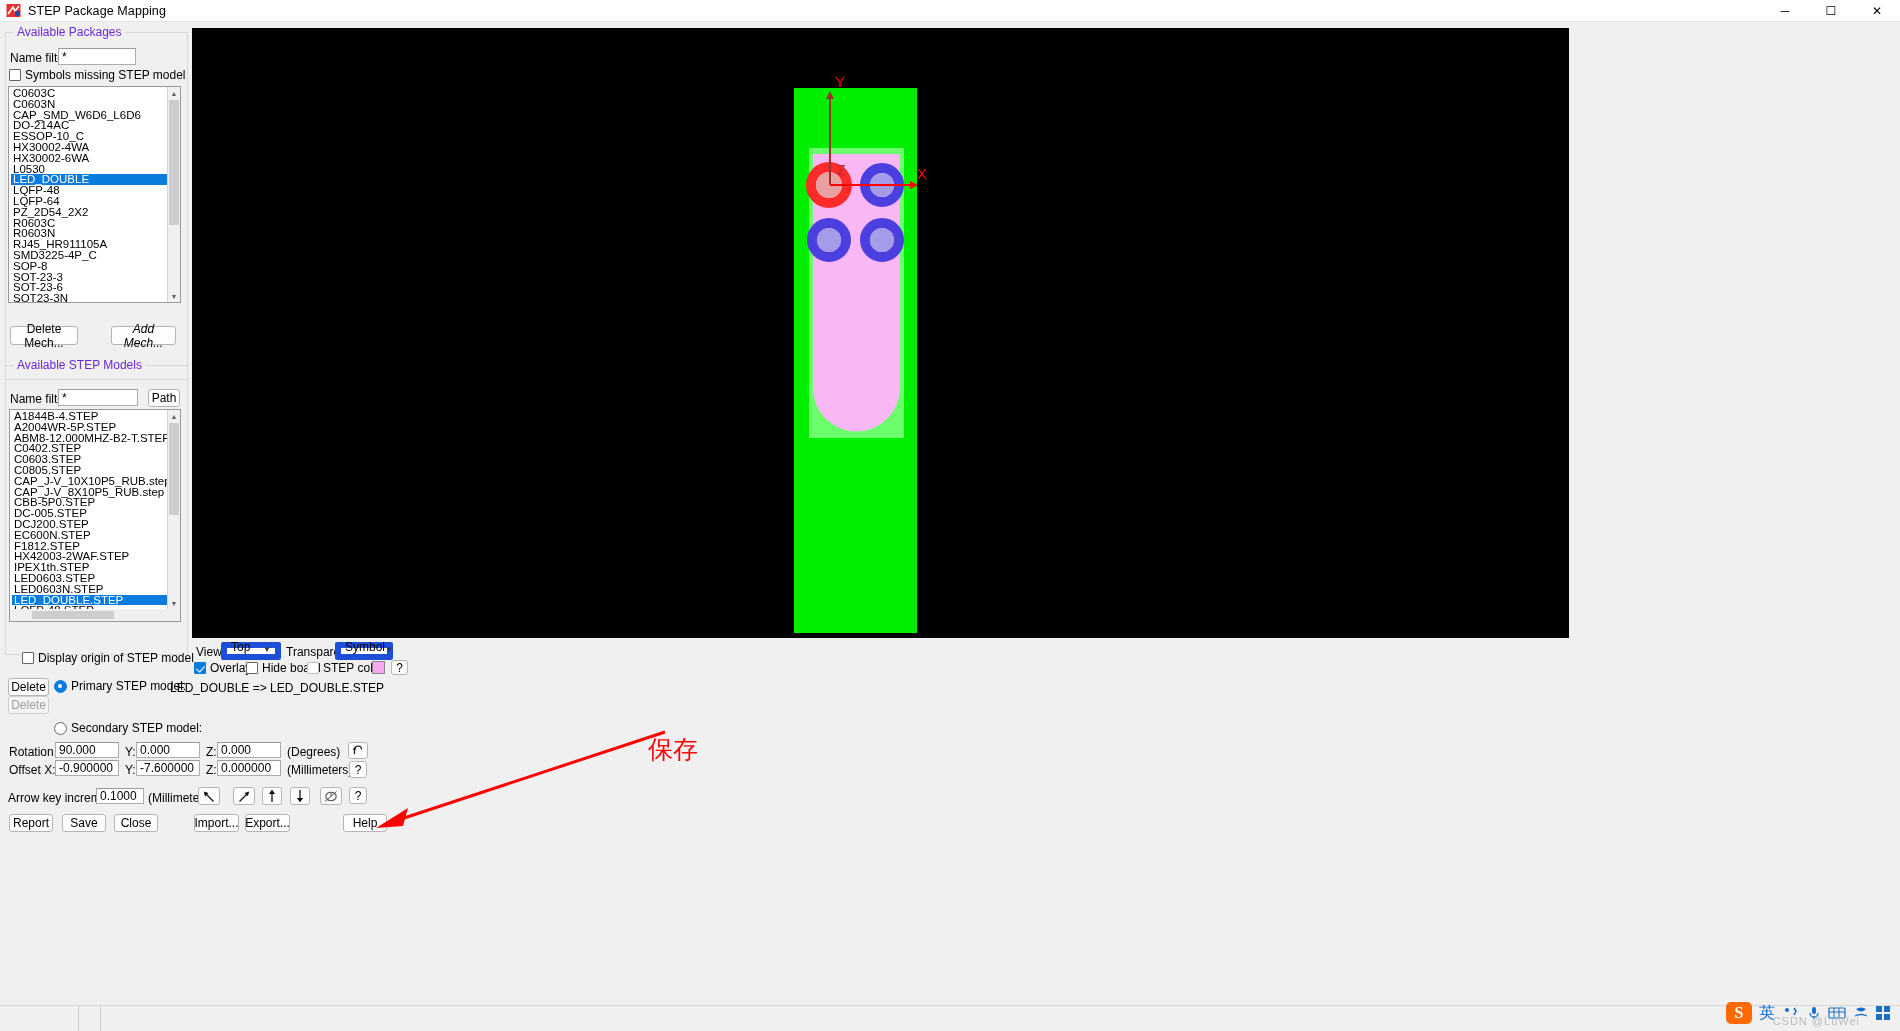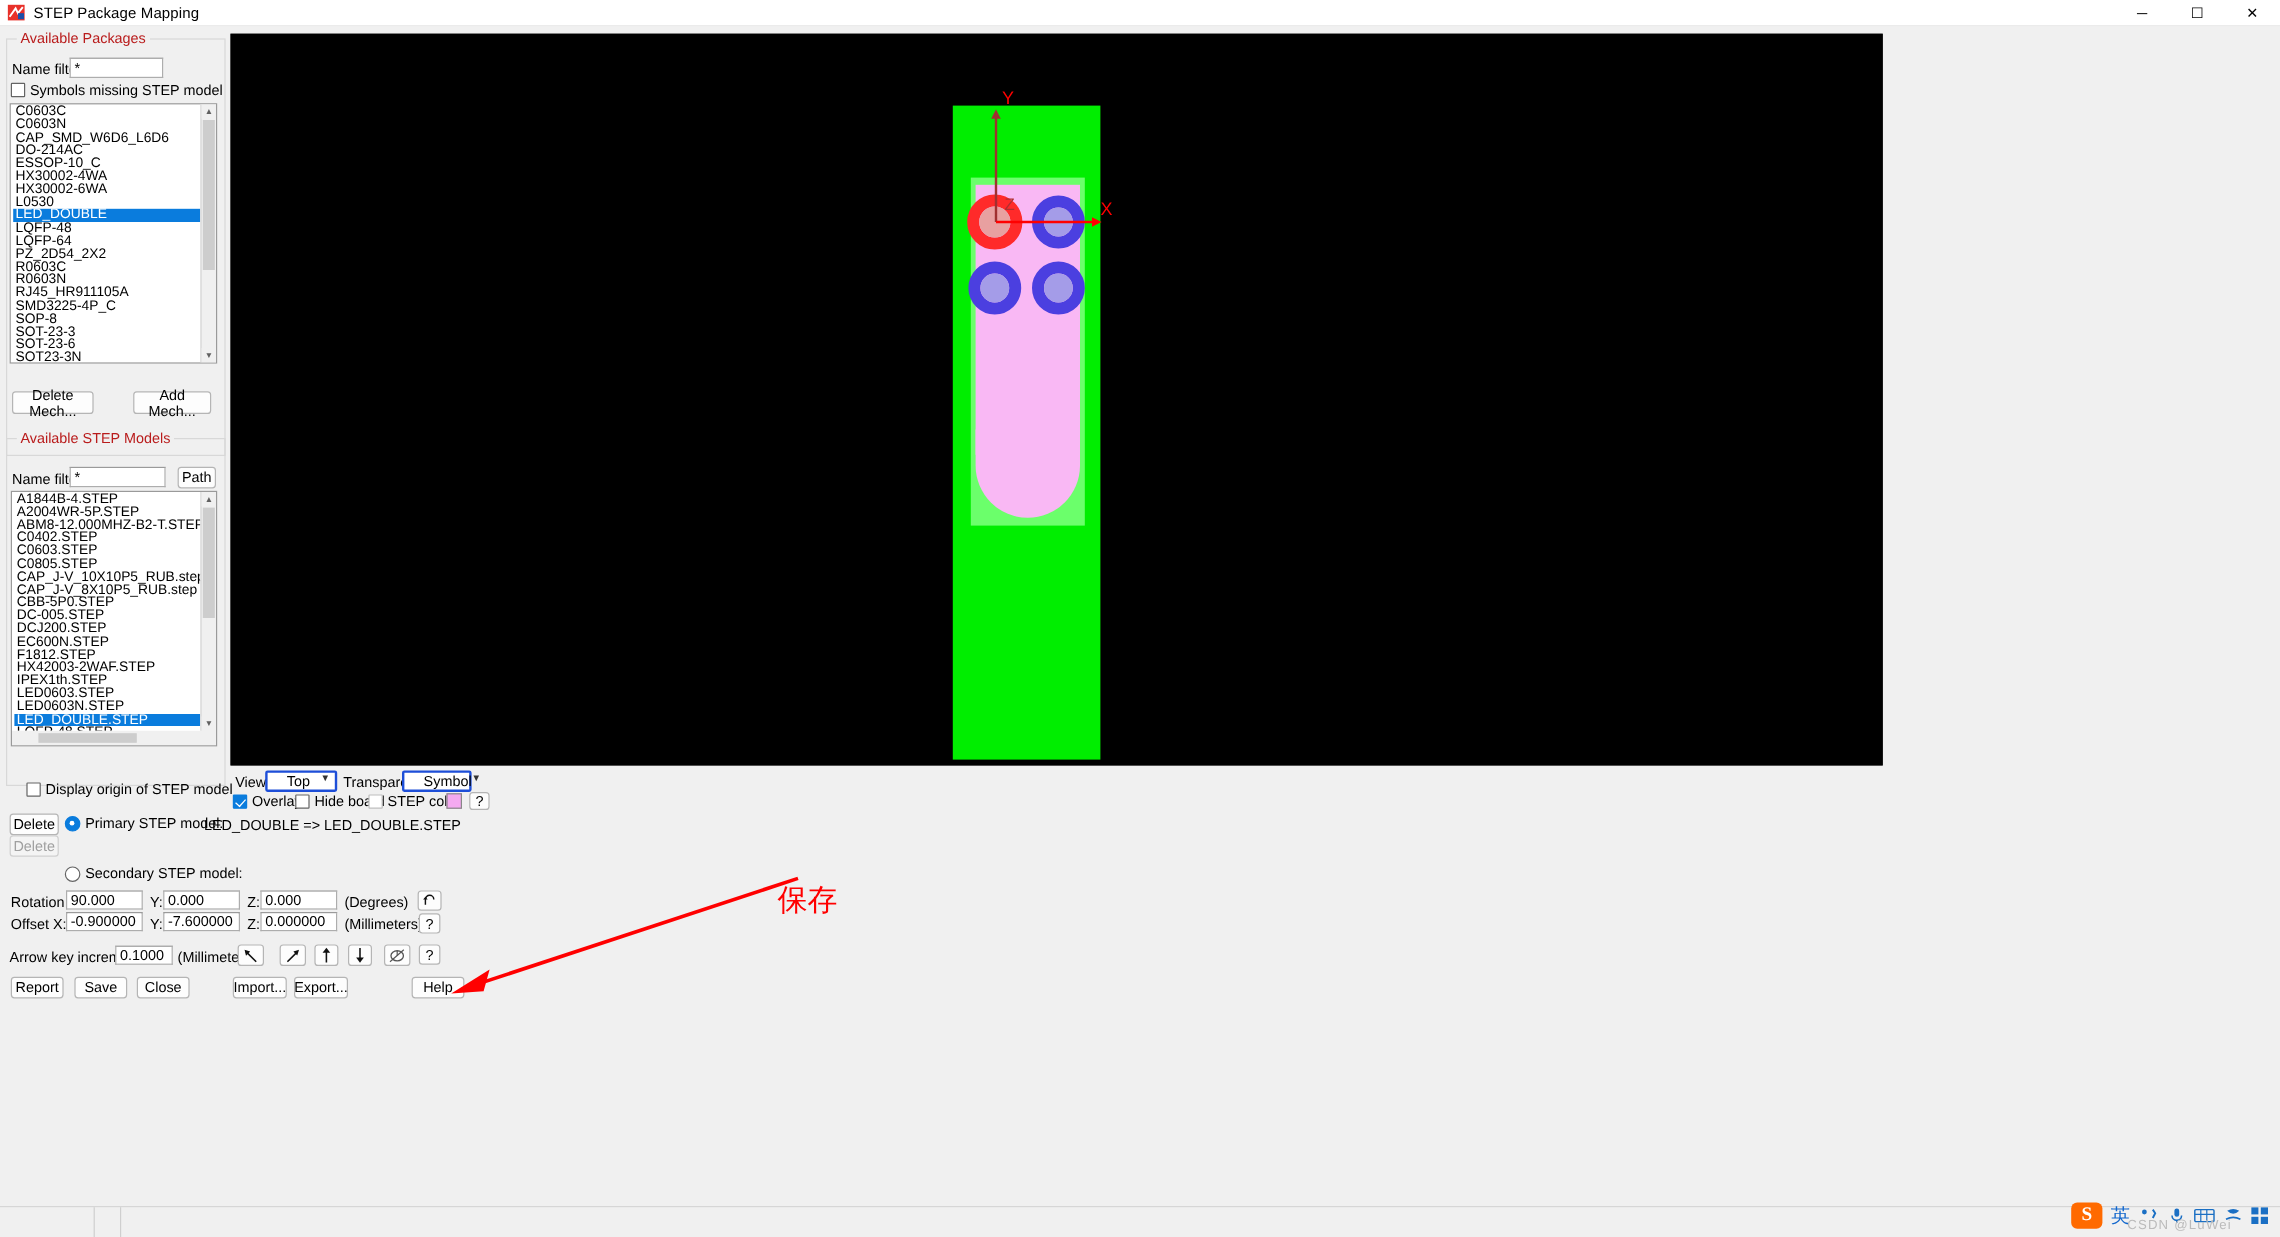--- a/index.html
+++ b/index.html
@@ -25,21 +25,21 @@
   .win-btns { margin-left:auto; display:flex; height:22px; }
   .win-btn { width:46px; height:22px; display:flex; align-items:center; justify-content:center;
              font-size:12px; color:#000; }
 
   
   .group {
     position:absolute; border:1px solid #d8d8d8; background:transparent;
   }
   .group > .legend {
     position:absolute; top:-8px; left:8px; background:#f0f0f0;
-    padding:0 3px; font-size:12px; color:#b91c1c;
+    padding:0 3px; font-size:12px; color:#6d28d9;
   }
   .lbl { position:absolute; font-size:12px; color:#000; white-space:nowrap; }
 
   .tinput {
     position:absolute; background:#fff; border:1px solid #adadad;
     border-top-color:#9a9a9a;
     font-family:"Liberation Sans", sans-serif; font-size:12px;
     padding:1px 3px; color:#000; outline:none;
   }
   .btn {
@@ -75,22 +75,22 @@
           border:solid #fff; border-width:0 1.6px 1.6px 0; transform:rotate(42deg); }
   .cbox.dim { border-color:#bdbdbd; }
   .radio { width:13px; height:13px; border:1.5px solid #646464; background:#fff; border-radius:50%;
            flex:none; position:relative; }
   .radio.on { border-color:#0a7cdd; background:#0a7cdd; }
   .radio.on:after { content:""; position:absolute; left:3.2px; top:3.2px; width:4.2px; height:4.2px;
            border-radius:50%; background:#fff; }
 
   
   .combo {
-    position:absolute; background:#fff; border:2px solid #1d4ed8; border-radius:2px;
-    font-size:12px; display:flex; align-items:flex-start; padding-left:16px; color:#000;
+    position:absolute; background:#fff; border:6px solid #1d4ed8; border-radius:2px;
+    font-size:12px; display:flex; align-items:flex-end; padding-left:4px; color:#000;
   }
   .combo .cv { flex:1; }
   .combo .carr { width:16px; text-align:center; font-size:8px; color:#333; }
 
   
   .swatch { position:absolute; border:1px solid #888; background:#f4a9f0; }
 
   
   #viewport {
     position:absolute; background:#000; overflow:hidden;
@@ -169,21 +169,21 @@
         <div class="litem">SOT23-3N</div>
       </div>
     <div class="vscroll">
       <div class="arrow" style="top:0;">▲</div>
       <div class="thumb" style="top:13px; height:125px;"></div>
       <div class="arrow" style="bottom:0;">▼</div>
     </div>
   </div>
 
   <div class="btn" style="left:10px; top:326px; width:68px; height:19px;">Delete Mech...</div>
-  <div class="btn" style="left:111px; top:326px; width:65px; height:19px;">Add Mech...</div>
+  <div class="btn" style="left:111px; top:326px; width:65px; height:19px;font-style:italic;">Add Mech...</div>
 
   <div class="group" style="left:5px; top:365px; width:183px; height:290px;">
     <span class="legend">Available STEP Models</span>
   </div>
   <span class="lbl" style="left:10px; top:392px;">Name filter:</span>
   <input class="tinput" style="left: 58px; top: 389px; width: 80px; height: 17px;" value="*">
   <div class="btn" style="left:148px; top:389px; width:32px; height:18px;">Path</div>
 
   <div class="listbox" style="left:9px; top:409px; width:172px; height:213px;">
     <div class="inner" id="mdl-list" style="bottom:12px;">

